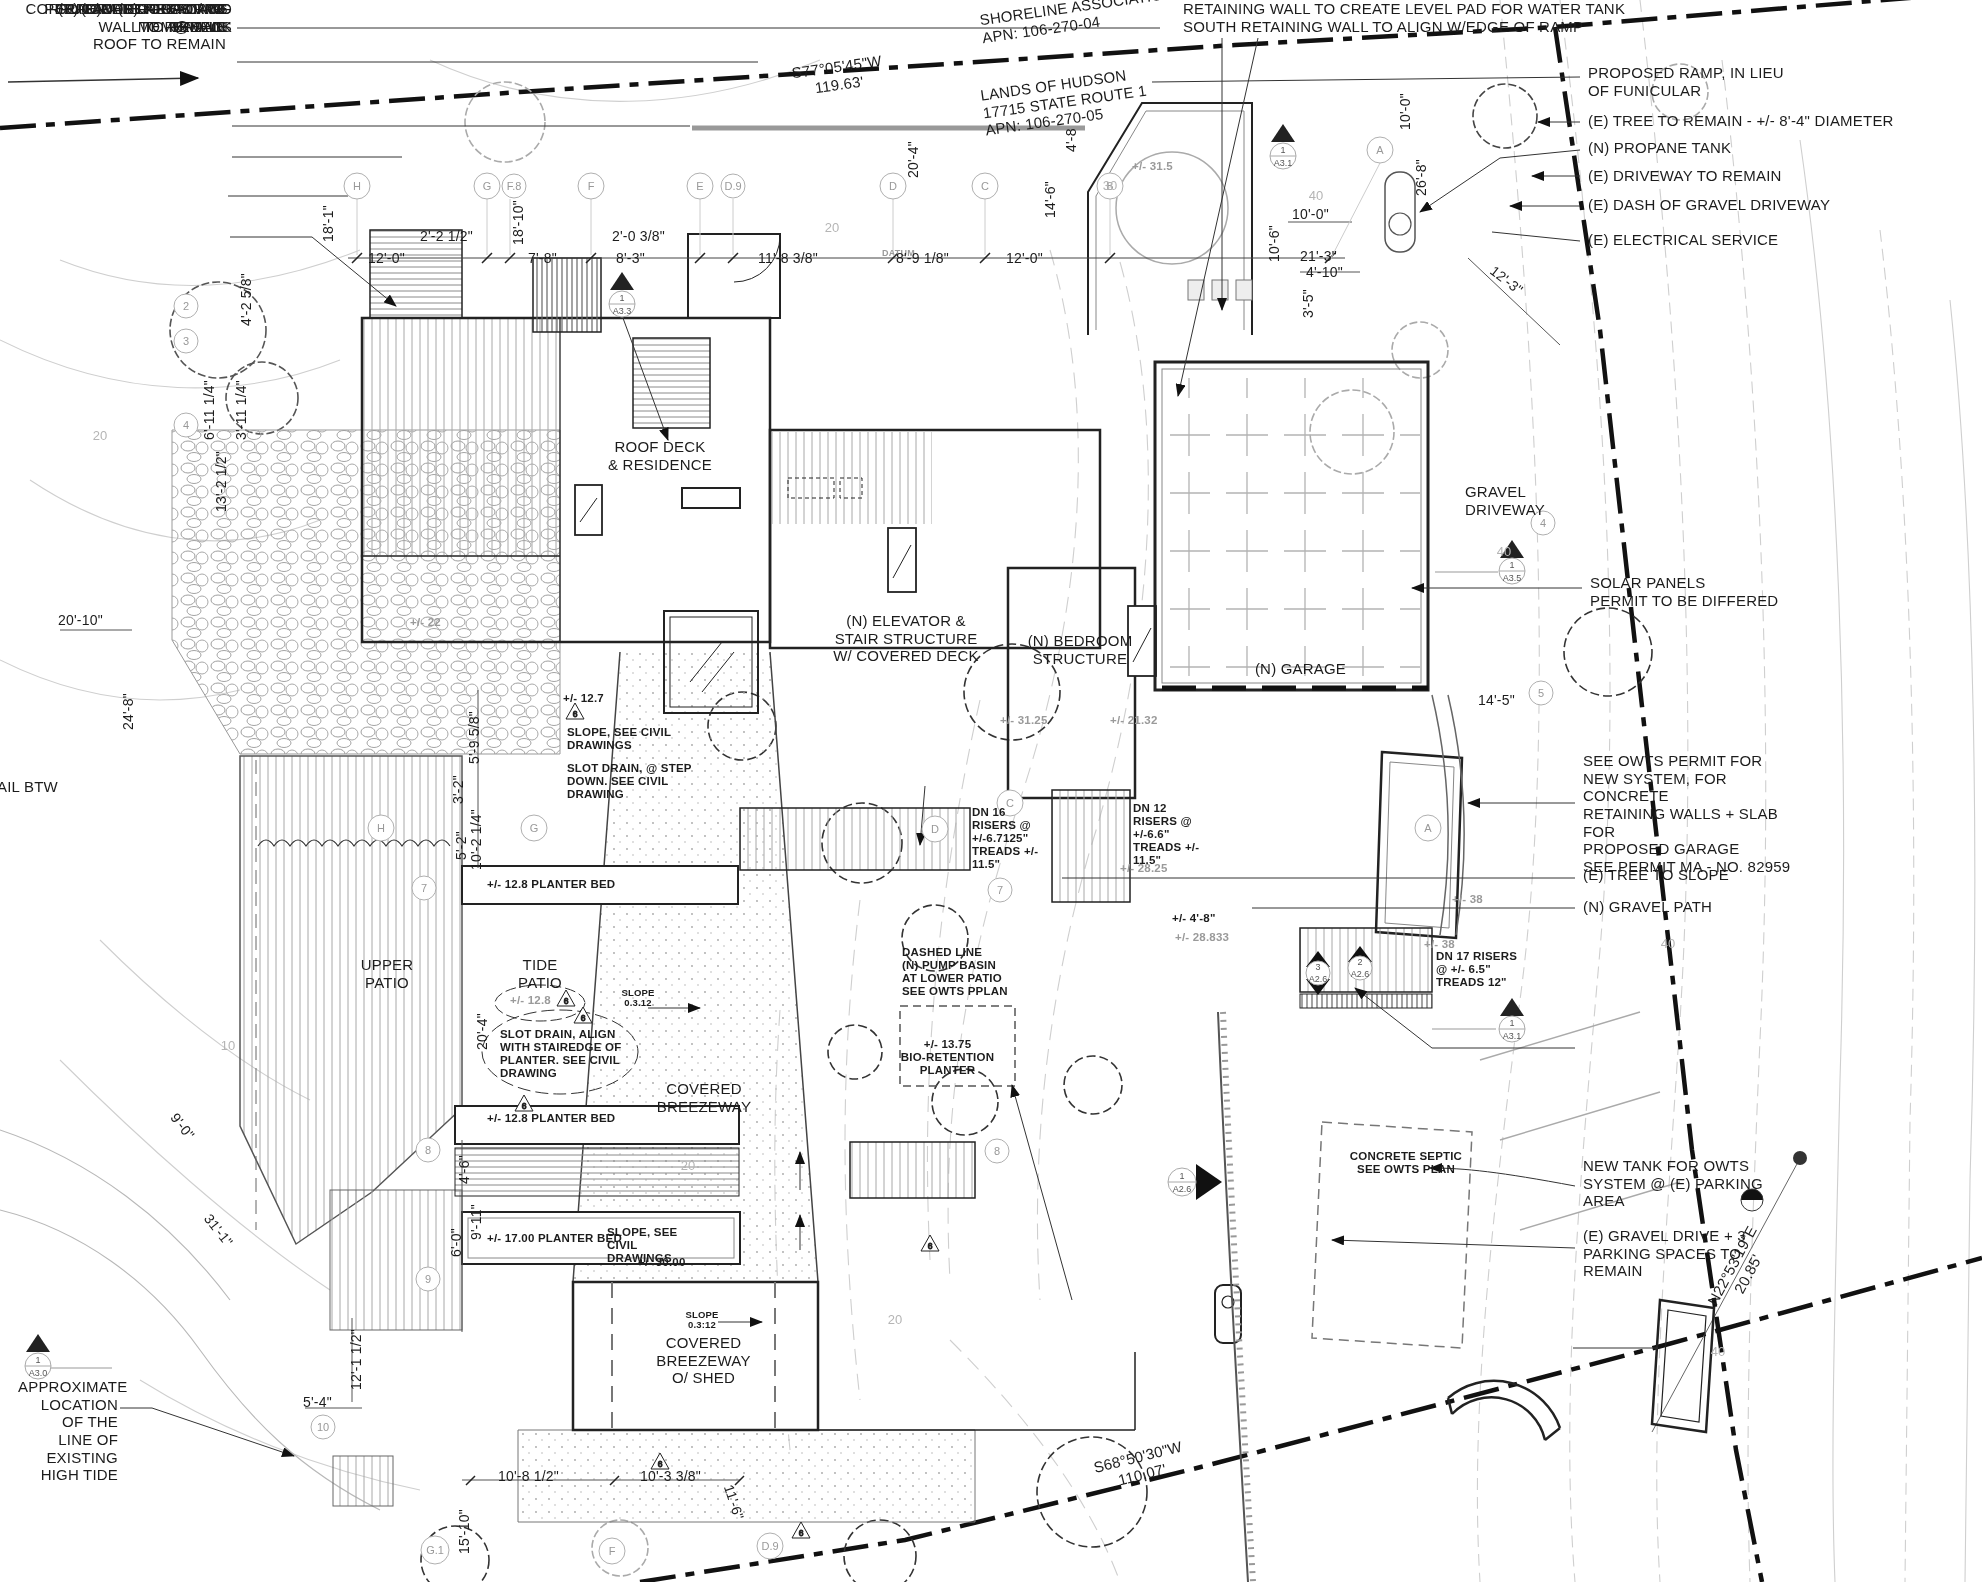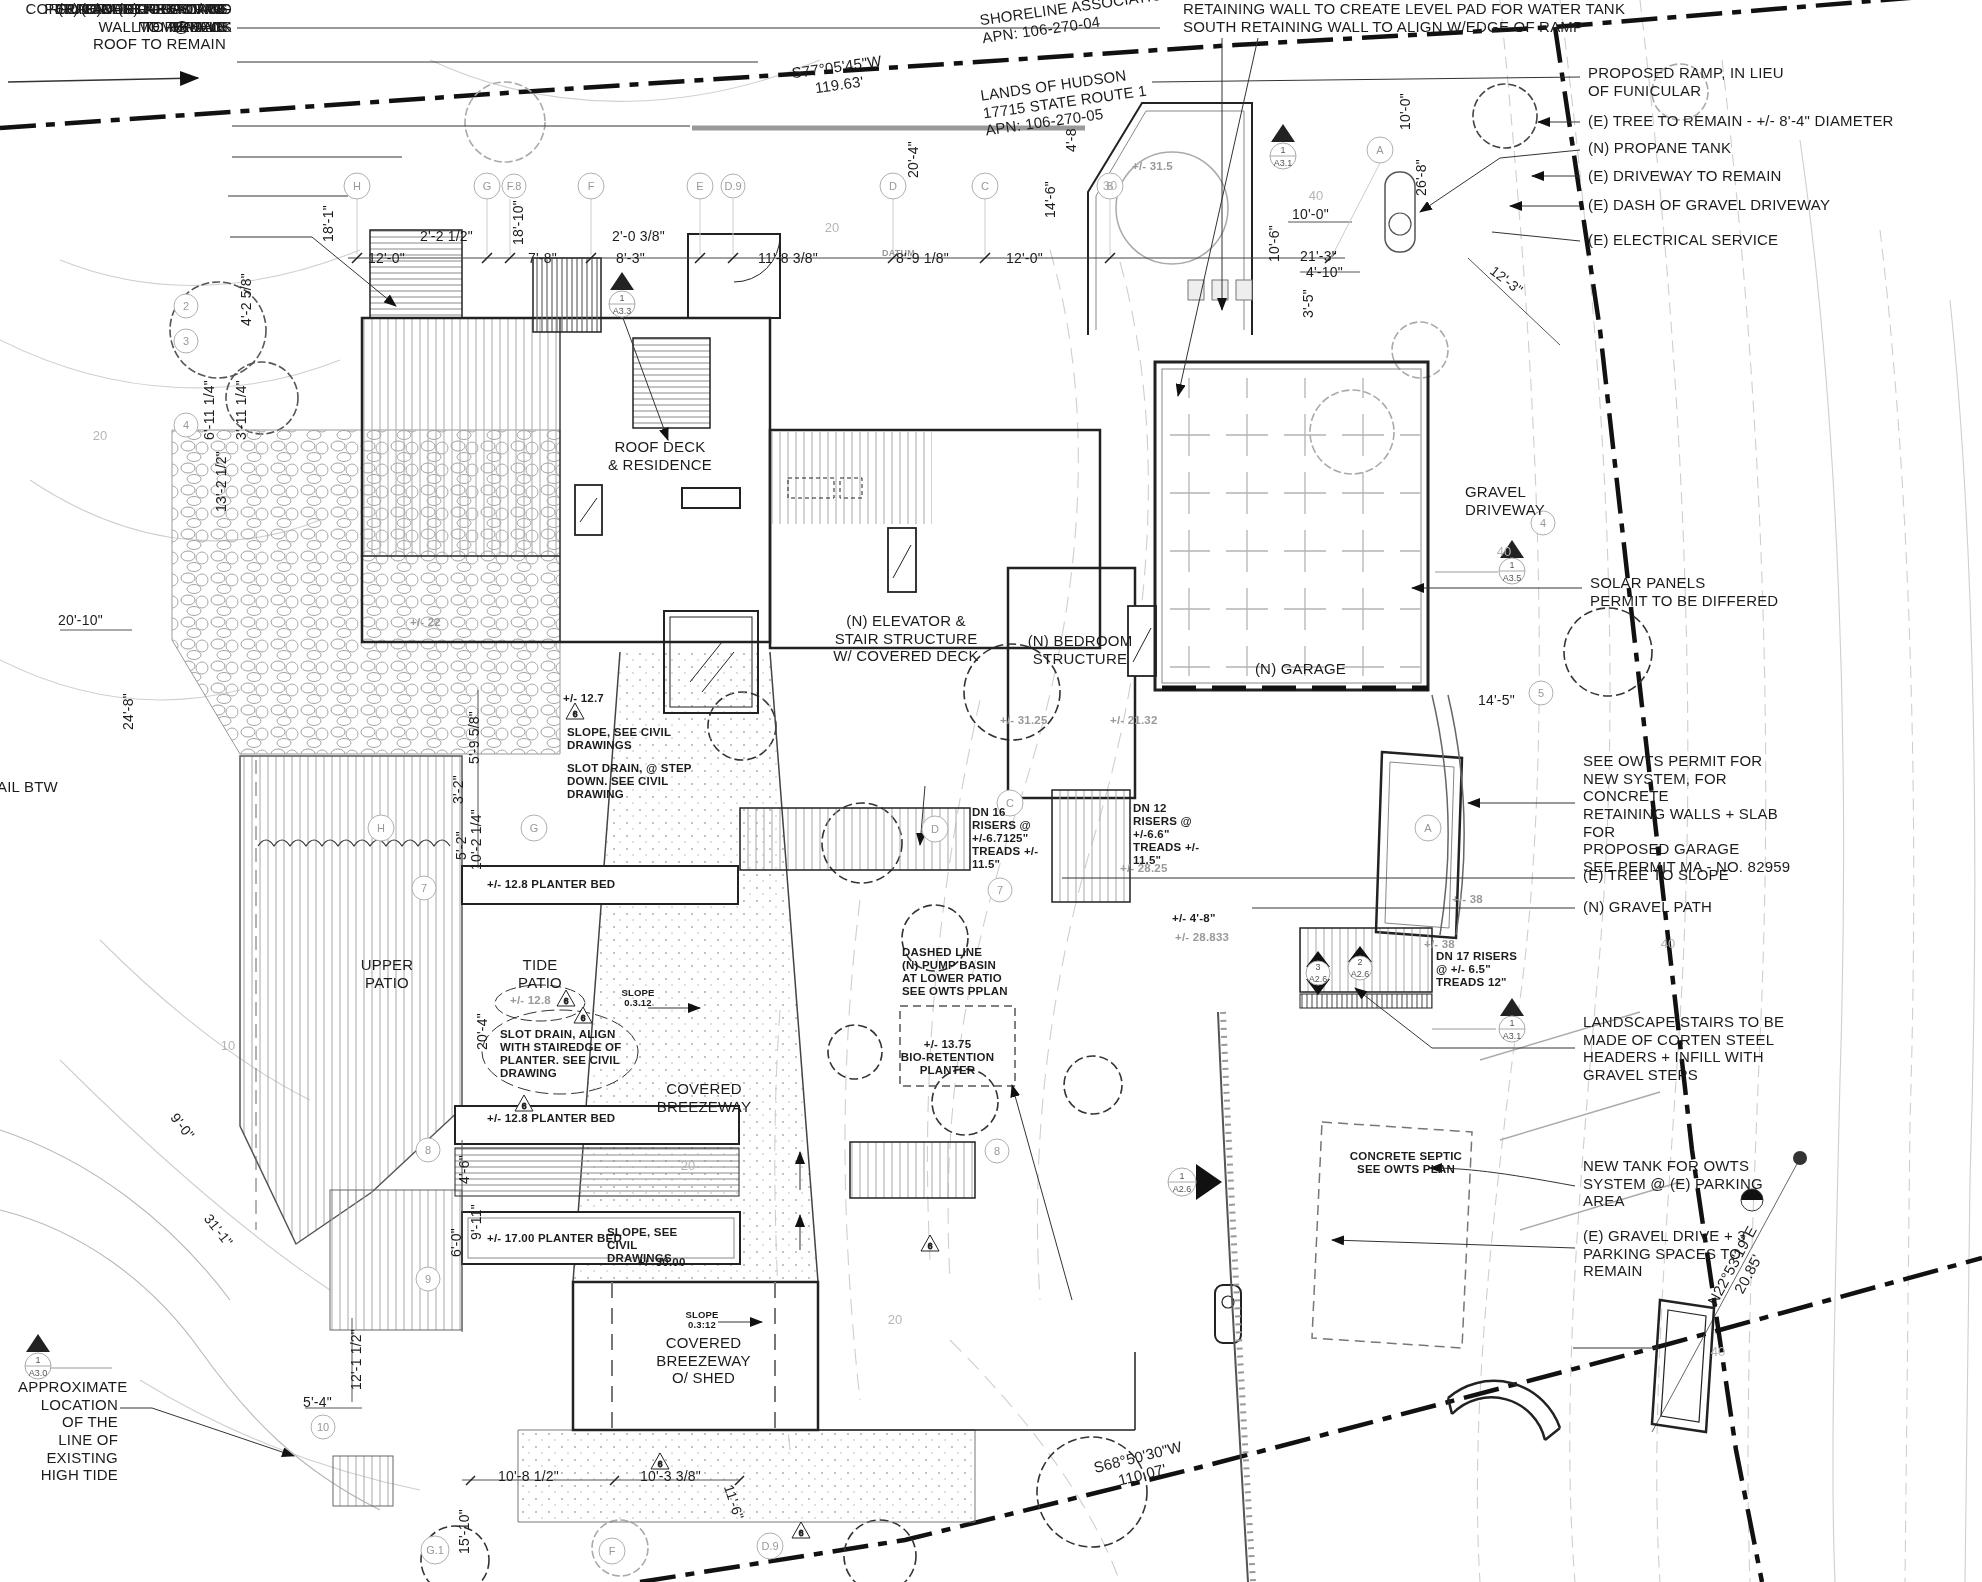--- a/index.html
+++ b/index.html
@@ -500,24 +500,20 @@
 <div class="lbl" style="left:1588px;top:231px;width:240px">(E) ELECTRICAL SERVICE</div>
 <div class="lbl" style="left:1590px;top:574px;width:220px">SOLAR PANELS
 PERMIT TO BE DIFFERED</div>
 <div class="lbl" style="left:1583px;top:752px;width:230px">SEE OWTS PERMIT FOR
 NEW SYSTEM, FOR CONCRETE
 RETAINING WALLS + SLAB FOR
 PROPOSED GARAGE
 SEE PERMIT MA - NO. 82959</div>
 <div class="lbl" style="left:1583px;top:866px;width:220px">(E) TREE TO SLOPE</div>
 <div class="lbl" style="left:1583px;top:898px;width:220px">(N) GRAVEL PATH</div>
-<div class="lbl" style="left:1583px;top:1013px;width:240px">LANDSCAPE STAIRS TO BE
-MADE OF CORTEN STEEL
-HEADERS + INFILL WITH
-GRAVEL STEPS</div>
 <div class="lbl" style="left:1583px;top:1157px;width:220px">NEW TANK FOR OWTS
 SYSTEM @ (E) PARKING
 AREA</div>
 <div class="lbl" style="left:1583px;top:1227px;width:220px">(E) GRAVEL DRIVE + 3
 PARKING SPACES TO
 REMAIN</div>
 
 <div class="lbl ctr" style="left:608px;top:438px;width:104px">ROOF DECK
 &amp; RESIDENCE</div>
 <div class="lbl ctr" style="left:828px;top:612px;width:156px">(N)   ELEVATOR &amp;

